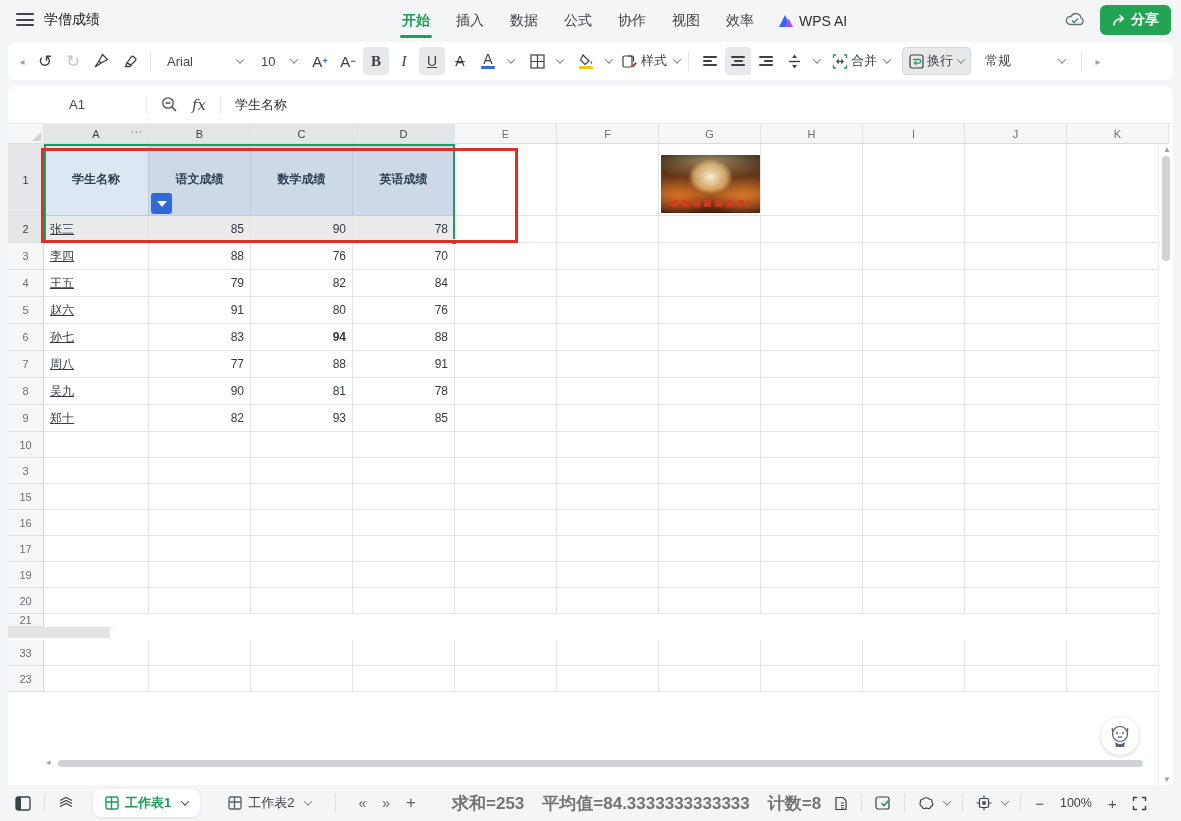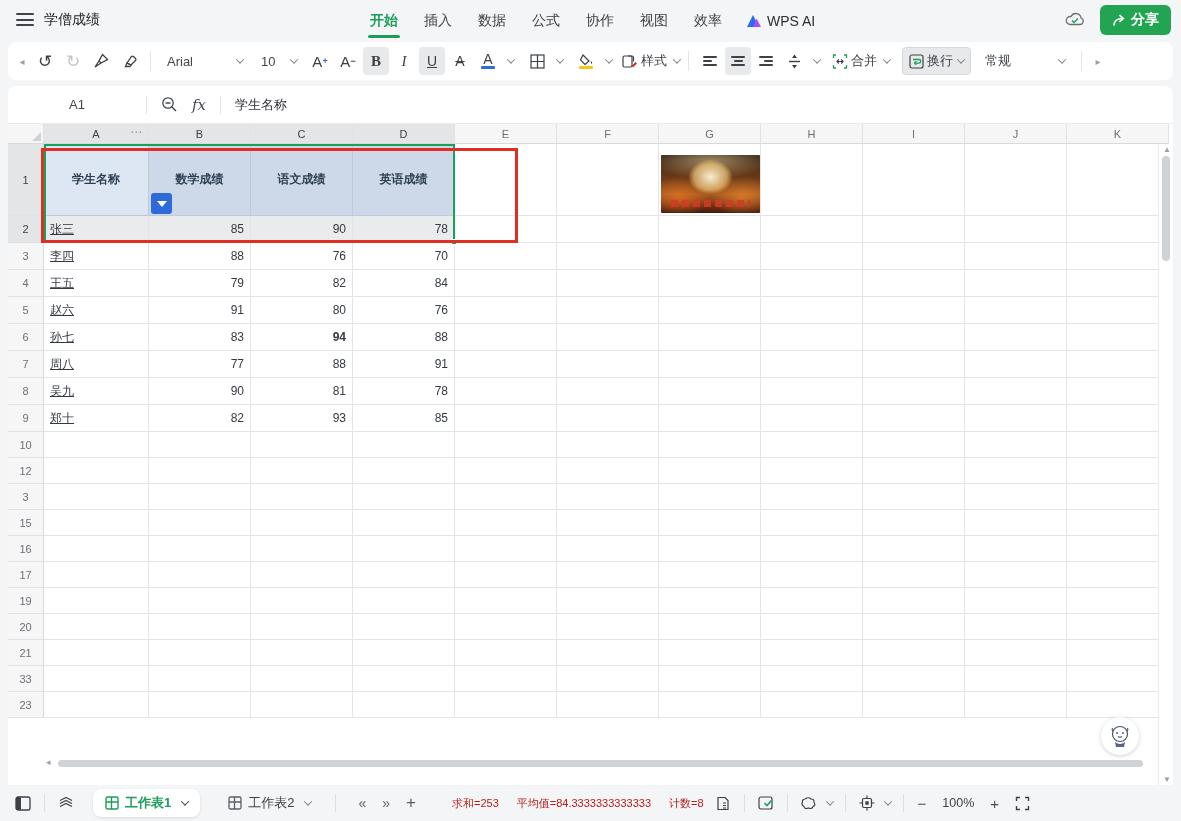--- a/index.html
+++ b/index.html
@@ -4,21 +4,21 @@
 <style>
   * { margin:0; padding:0; box-sizing:border-box; }
   html,body { width:1181px; height:821px; overflow:hidden; }
   body { font-family:"Liberation Sans","DejaVu Sans",sans-serif; background:#f4f5f6; position:relative; color:#41464d; }
 
   
   .titlebar { position:absolute; left:0; top:0; width:100%; height:42px; background:#f4f5f6; }
   .hamburger { position:absolute; left:16px; top:13px; width:18px; height:14px; cursor:pointer; }
   .hamburger i { display:block; height:2px; background:#3f444a; margin-bottom:3.5px; border-radius:1px; }
   .doc-title { position:absolute; left:44px; top:11px; font-size:14px; color:#25282c; }
-  .menu-tabs { position:absolute; left:368px; top:0; height:42px; display:flex; align-items:center; gap:22px; }
+  .menu-tabs { position:absolute; left:400px; top:0; height:42px; display:flex; align-items:center; gap:22px; }
   .mtab { font-size:14px; color:#3d4248; cursor:pointer; padding:4px 2px; position:relative; }
   .mtab.active { color:#1d9d5a; font-weight:bold; }
   .mtab.active::after { content:""; position:absolute; left:0; right:0; bottom:-4px; height:3px; border-radius:2px; background:#1d9d5a; }
   .wpsai { display:flex; align-items:center; gap:5px; font-size:14px; color:#2b2f33; cursor:pointer; }
   .tb-right { position:absolute; right:10px; top:5px; display:flex; align-items:center; gap:14px; }
   .cloud-ic { width:22px; height:22px; cursor:pointer; }
   .share-btn { display:flex; align-items:center; gap:5px; background:#23a452; color:#fff; font-size:14px; font-weight:bold;
                border-radius:6px; padding:6px 12px; cursor:pointer; }
 
   
@@ -104,21 +104,21 @@
   
   .statusbar { position:absolute; left:0; right:0; bottom:0; height:36px; background:#f4f5f6; display:flex; align-items:center; padding:0 10px; }
   .sb-ic { display:flex; align-items:center; justify-content:center; width:26px; height:26px; border-radius:4px; cursor:pointer; color:#3c4147; }
   .sb-div { width:1px; height:18px; background:#dddfe2; margin:0 8px; }
   .sheettab1 { display:flex; align-items:center; gap:6px; background:#fff; border-radius:8px; padding:5px 12px; margin-left:14px;
                box-shadow:0 1px 3px rgba(0,0,0,.1); cursor:pointer; }
   .sheettab1 .tname { color:#1d9d5a; font-weight:bold; font-size:13px; }
   .sheettab2 { display:flex; align-items:center; gap:6px; padding:5px 10px; margin-left:18px; cursor:pointer; }
   .sheettab2 .tname { color:#3d4248; font-size:13px; }
   .navg { font-size:14px; color:#5a6068; cursor:pointer; margin:0 8px; }
-  .stat { font-size:11px; color:#b91c1c; margin-right:18px; white-space:nowrap; }
+  .stat { font-size:17px; color:#737373; margin-right:18px; white-space:nowrap;font-weight:bold; }
   .zoomtxt { font-size:12.5px; color:#3c4147; margin:0 10px; }
   .pm { font-size:15px; color:#4a4f55; cursor:pointer; margin:0 6px; }
   svg { display:block; }
 </style>
 </head>
 <body>
 
 <div class="titlebar">
   <div class="hamburger">
       <i></i>
@@ -304,22 +304,22 @@
           <div class="colhead" style="width: 102px;">F</div>
           <div class="colhead" style="width: 102px;">G</div>
           <div class="colhead" style="width: 102px;">H</div>
           <div class="colhead" style="width: 102px;">I</div>
           <div class="colhead" style="width: 102px;">J</div>
           <div class="colhead" style="width: 102px;">K</div>
         </div>
         <div class="grid-row" style="height: 72px;">
           <div class="rowhead sel">1</div>
           <div class="cell hb act" style="width: 105px;">学生名称</div>
+          <div class="cell hb" style="width: 102px;">语文成绩</div>
           <div class="cell hb" style="width: 102px;">数学成绩</div>
-          <div class="cell hb" style="width: 102px;">语文成绩</div>
           <div class="cell hb" style="width: 102px;">英语成绩</div>
           <div class="cell" style="width: 102px;"></div>
           <div class="cell" style="width: 102px;"></div>
           <div class="cell" style="width: 102px;"></div>
           <div class="cell" style="width: 102px;"></div>
           <div class="cell" style="width: 102px;"></div>
           <div class="cell" style="width: 102px;"></div>
           <div class="cell" style="width: 102px;"></div>
         </div>
         <div class="grid-row" style="height: 27px;">
@@ -442,34 +442,20 @@
           <div class="cell" style="width: 102px;"></div>
           <div class="cell" style="width: 102px;"></div>
           <div class="cell" style="width: 102px;"></div>
           <div class="cell" style="width: 102px;"></div>
           <div class="cell" style="width: 102px;"></div>
           <div class="cell" style="width: 102px;"></div>
           <div class="cell" style="width: 102px;"></div>
           <div class="cell" style="width: 102px;"></div>
         </div>
         <div class="grid-row" style="height: 26px;">
-          <div class="rowhead">12</div>
-          <div class="cell" style="width: 105px;"></div>
-          <div class="cell" style="width: 102px;"></div>
-          <div class="cell" style="width: 102px;"></div>
-          <div class="cell" style="width: 102px;"></div>
-          <div class="cell" style="width: 102px;"></div>
-          <div class="cell" style="width: 102px;"></div>
-          <div class="cell" style="width: 102px;"></div>
-          <div class="cell" style="width: 102px;"></div>
-          <div class="cell" style="width: 102px;"></div>
-          <div class="cell" style="width: 102px;"></div>
-          <div class="cell" style="width: 102px;"></div>
-        </div>
-        <div class="grid-row" style="height: 26px;">
           <div class="rowhead">3</div>
           <div class="cell" style="width: 105px;"></div>
           <div class="cell" style="width: 102px;"></div>
           <div class="cell" style="width: 102px;"></div>
           <div class="cell" style="width: 102px;"></div>
           <div class="cell" style="width: 102px;"></div>
           <div class="cell" style="width: 102px;"></div>
           <div class="cell" style="width: 102px;"></div>
           <div class="cell" style="width: 102px;"></div>
           <div class="cell" style="width: 102px;"></div>
@@ -539,21 +525,21 @@
           <div class="cell" style="width: 102px;"></div>
           <div class="cell" style="width: 102px;"></div>
           <div class="cell" style="width: 102px;"></div>
           <div class="cell" style="width: 102px;"></div>
           <div class="cell" style="width: 102px;"></div>
           <div class="cell" style="width: 102px;"></div>
           <div class="cell" style="width: 102px;"></div>
           <div class="cell" style="width: 102px;"></div>
           <div class="cell" style="width: 102px;"></div>
         </div>
-        <div class="grid-row" style="height: 26px;">
+        <div class="grid-row" style="height: 26px; flex-direction: column;">
           <div class="rowhead">21</div>
           <div class="cell" style="width: 105px;"></div>
           <div class="cell" style="width: 102px;"></div>
           <div class="cell" style="width: 102px;"></div>
           <div class="cell" style="width: 102px;"></div>
           <div class="cell" style="width: 102px;"></div>
           <div class="cell" style="width: 102px;"></div>
           <div class="cell" style="width: 102px;"></div>
           <div class="cell" style="width: 102px;"></div>
           <div class="cell" style="width: 102px;"></div>

